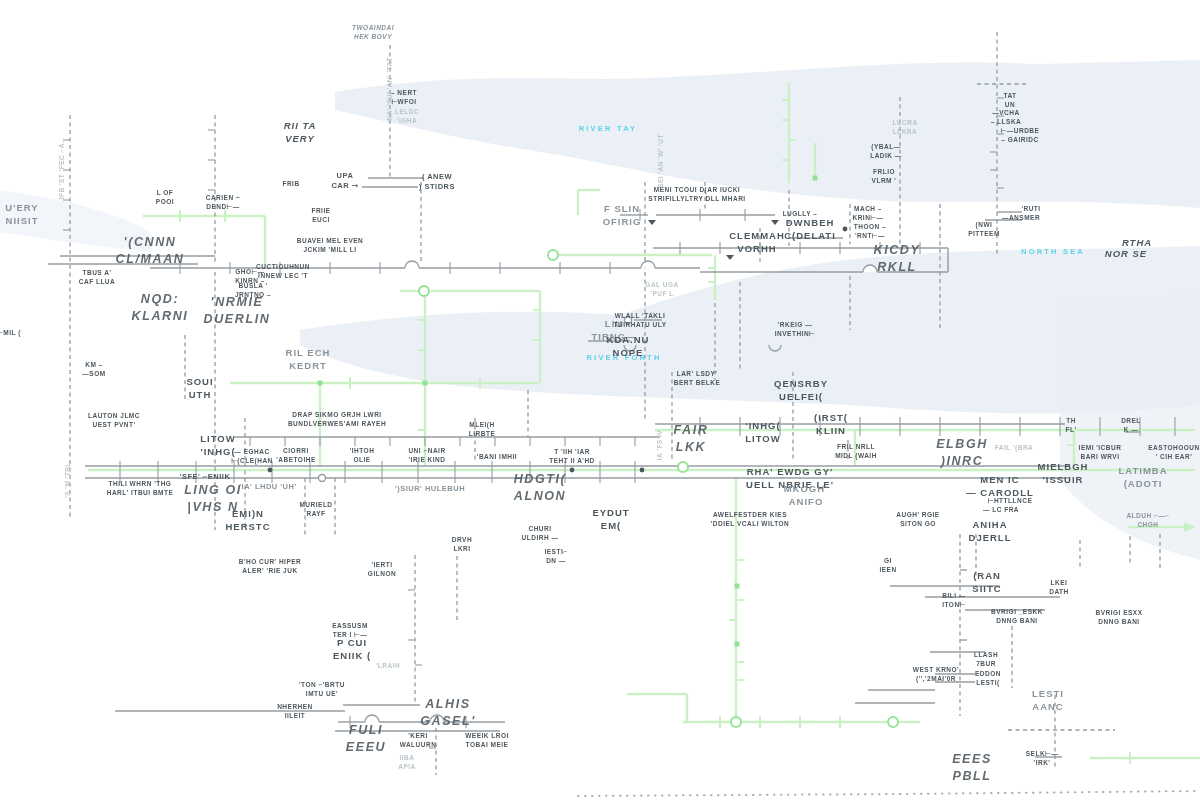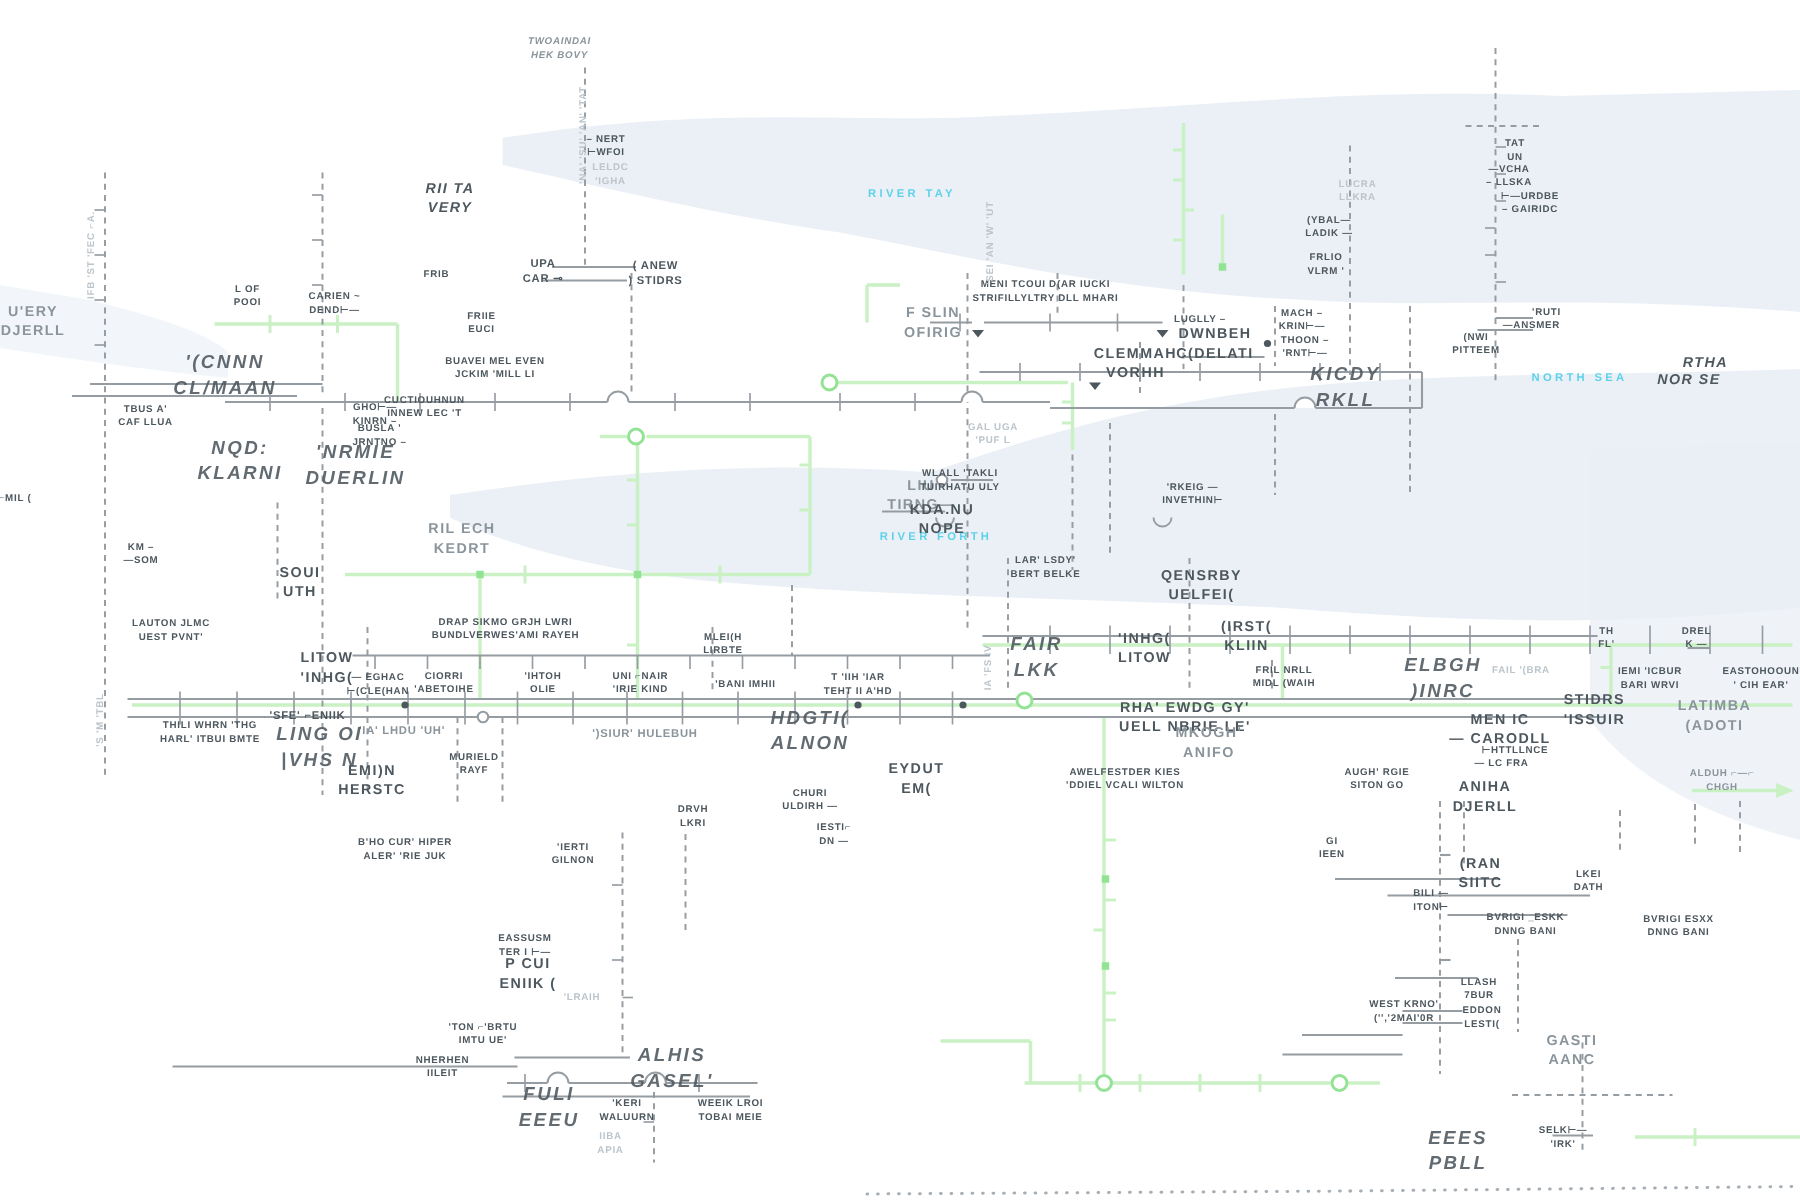--- a/index.html
+++ b/index.html
@@ -267,31 +267,31 @@
     </svg>
   <div id="labels">
       <div class="label xs gray ital" style="left: 373px; top: 33px;">TWOAINDAI
 HEK BOVY</div>
       <div class="label xs dark" style="left: 404px; top: 98px;">– NERT
 ⊢WFOI</div>
       <div class="label xs light" style="left: 407px; top: 117px;">LELDC
 'IGHA</div>
       <div class="label md dark ital" style="left: 300px; top: 133px;">RII TA
 VERY</div>
-      <div class="label sm dark" style="left: 362px; top: 181px;">UPA
+      <div class="label sm dark" style="left: 345px; top: 181px;">UPA
 CAR ⊸</div>
       <div class="label sm dark" style="left: 437px; top: 182px;">( ANEW
 ) STIDRS</div>
       <div class="label xs dark" style="left: 291px; top: 184px;">FRIB</div>
       <div class="label xs dark" style="left: 165px; top: 198px;">L OF
 POOI</div>
       <div class="label xs dark" style="left: 223px; top: 203px;">CARIEN ~
 DEND⊢—</div>
       <div class="label md gray" style="left: 22px; top: 215px;">U'ERY
-DJERLL</div>
+NIISIT</div>
       <div class="label xs dark" style="left: 321px; top: 216px;">FRIIE
 EUCI</div>
       <div class="label xs dark" style="left: 330px; top: 246px;">BUAVEI MEL   EVEN
 JCKIM    'MILL    LI</div>
       <div class="label lg dark" style="left: 150px; top: 250px;">'(CNNN
 CL/MAAN</div>
       <div class="label xs dark" style="left: 97px; top: 278px;">TBUS    A'
 CAF    LLUA</div>
       <div class="label xs dark" style="left: 283px; top: 272px;">CUCTIOUHNUN
 INNEW  LEC 'T</div>
@@ -396,21 +396,21 @@
 TEHT  II A'HD</div>
       <div class="label sm dark" style="left: 205px; top: 477px;">'SFE'    ⌐ENIIK</div>
       <div class="label xs dark" style="left: 750px; top: 520px;">AWELFESTDER   KIES
 'DDIEL    VCALI   WILTON</div>
       <div class="label xs dark" style="left: 918px; top: 520px;">AUGH'    RGIE
 SITON   GO</div>
       <div class="label md dark" style="left: 1000px; top: 487px;">MEN IC
 — CARODLL</div>
       <div class="label xs dark" style="left: 1010px; top: 501px;">⊢HTTLLNCE</div>
       <div class="label xs dark" style="left: 1001px; top: 510px;">— LC FRA</div>
-      <div class="label md dark" style="left: 1063px; top: 474px;">STIDRS
+      <div class="label md dark" style="left: 1063px; top: 474px;">MIELBGH
 'ISSUIR</div>
       <div class="label md gray" style="left: 1143px; top: 478px;">LATIMBA
 (ADOTI</div>
       <div class="label xs dark" style="left: 1071px; top: 426px;">TH
 FL'</div>
       <div class="label xs dark" style="left: 1131px; top: 426px;">DREL
 K —</div>
       <div class="label xs dark" style="left: 1100px; top: 453px;">IEMI  'ICBUR
 BARI    WRVI</div>
       <div class="label xs dark" style="left: 1174px; top: 453px;">EASTOHOOUN
@@ -435,21 +435,21 @@
       <div class="label xs dark" style="left: 1017px; top: 617px;">BVRIGI _ESKK
 DNNG      BANI</div>
       <div class="label xs dark" style="left: 1119px; top: 618px;">BVRIGI  ESXX
 DNNG    BANI</div>
       <div class="label xs dark" style="left: 986px; top: 660px;">LLASH
 7BUR</div>
       <div class="label xs dark" style="left: 988px; top: 679px;">EDDON
 LESTI(</div>
       <div class="label xs dark" style="left: 936px; top: 675px;">WEST    KRNO'
 ('','2MAI'0R</div>
-      <div class="label md gray" style="left: 1048px; top: 701px;">GASTI
+      <div class="label md gray" style="left: 1048px; top: 701px;">LESTI
 AANC</div>
       <div class="label lg dark" style="left: 972px; top: 731px; margin-top: 36px;">EEES
 PBLL</div>
       <div class="label xs dark" style="left: 1042px; top: 759px;">SELK⊢—
 'IRK'</div>
       <div class="label xs dark" style="left: 350px; top: 631px;">EASSUSM
 TER I ⊢—</div>
       <div class="label md dark" style="left: 352px; top: 650px;">P CUI
 ENIIK (</div>
       <div class="label xs dark" style="left: 322px; top: 690px;">'TON   ⌐'BRTU

